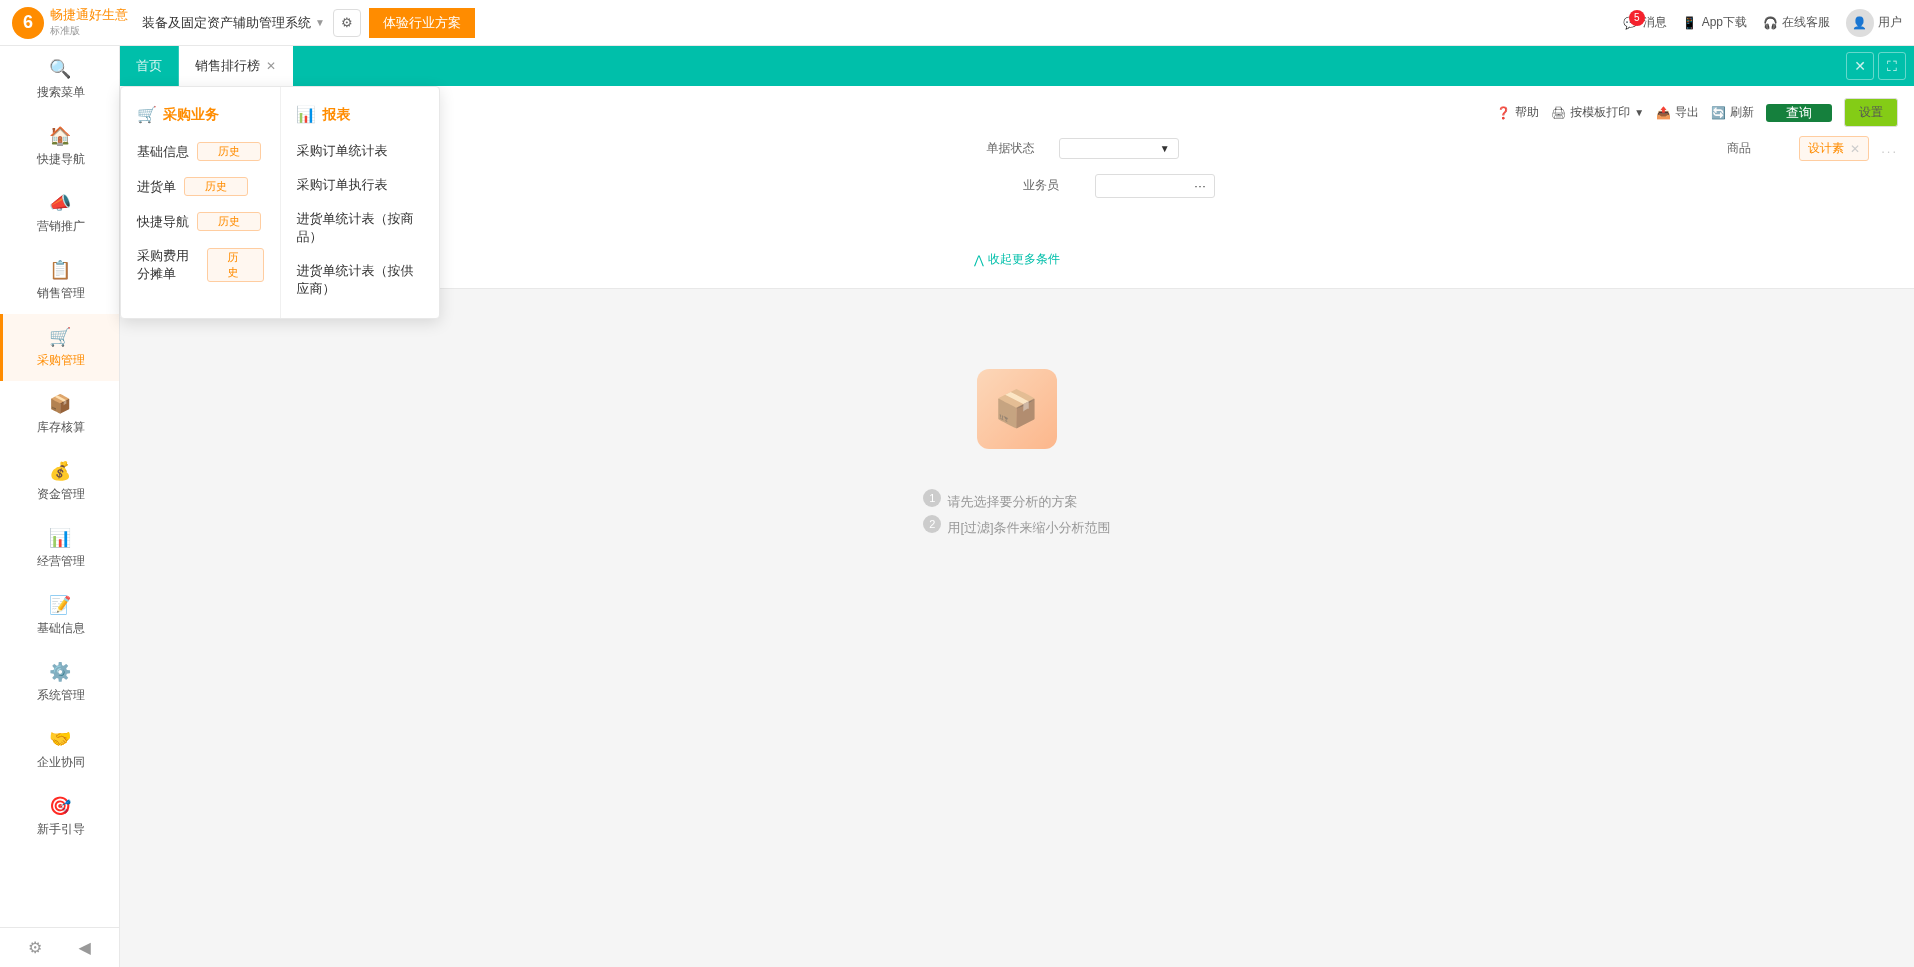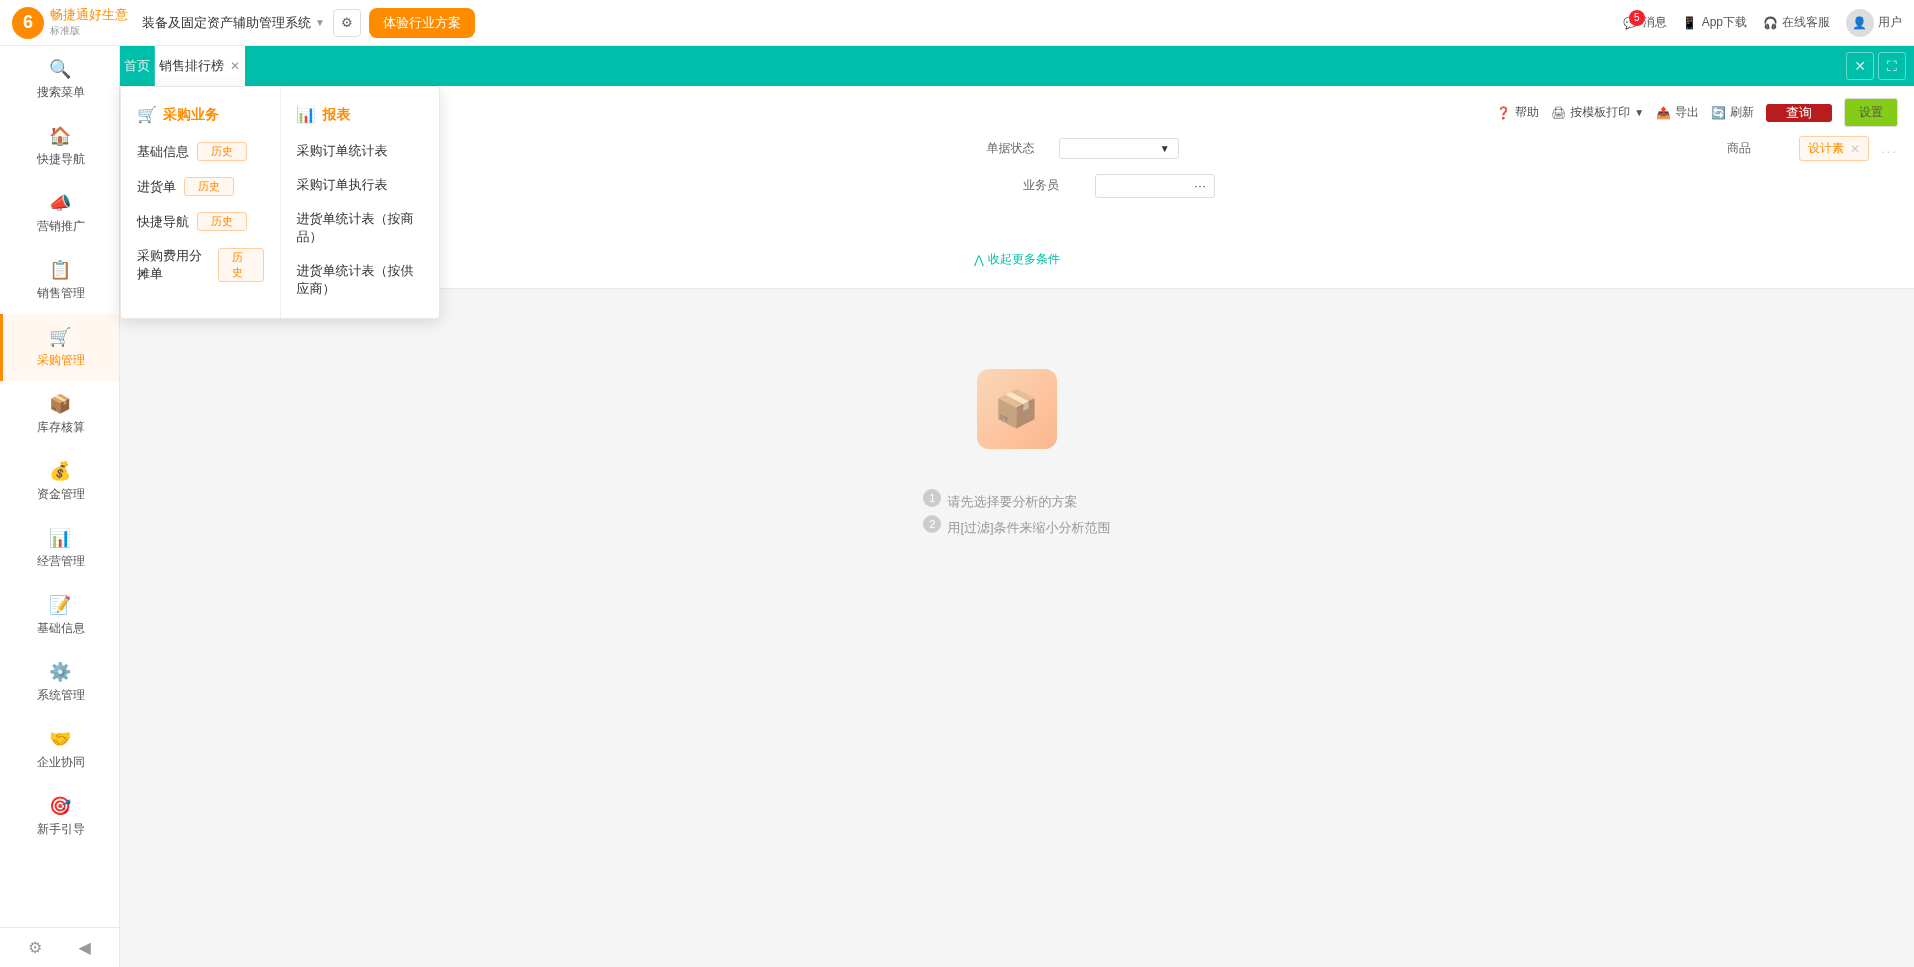--- a/index.html
+++ b/index.html
@@ -49,21 +49,21 @@
       width: 28px; height: 28px;
       border: 1px solid #ddd;
       border-radius: 4px;
       display: flex; align-items: center; justify-content: center;
       cursor: pointer; color: #666;
     }
     .industry-btn {
       background: #ff8c00;
       color: white;
       border: none;
-      border-radius: 8px;
+      border-radius: 0;
       padding: 6px 14px;
       cursor: pointer;
       font-size: 13px;
     }
     .top-right {
       display: flex;
       align-items: center;
       gap: 16px;
       margin-left: auto;
     }
@@ -133,21 +133,21 @@
       position: fixed;
       top: 46px; left: 120px; right: 0;
       height: 40px;
       background: #00bfaa;
       display: flex;
       align-items: center;
       z-index: 80;
     }
     .tab-item {
       height: 56px;
-      padding: 0 4px;
+      padding: 0 16px;
       display: flex;
       align-items: center;
       gap: 6px;
       cursor: pointer;
       font-size: 13px;
       color: rgba(255,255,255,0.85);
       border-right: 1px solid rgba(255,255,255,0.2);
     }
     .tab-item.active {
       background: #fff;
@@ -227,21 +227,21 @@
       font-size: 12px;
       color: #ff8c00;
     }
     .filter-tag-x { cursor: pointer; color: #ccc; margin-left: 2px; }
     .more-dots { color: #ccc; cursor: pointer; letter-spacing: 2px; }
     .toolbar-btn {
       display: flex; align-items: center; gap: 4px;
       font-size: 12px; color: #555; cursor: pointer;
     }
     .search-btn {
-      background: #b91c1c;
+      background: #15803d;
       color: white;
       border: none;
       border-radius: 3px;
       padding: 0 20px;
       cursor: pointer;
       font-size: 13px;
     }
     .setting-btn {
       border: 1px solid #ddd;
       border-radius: 3px;
@@ -323,21 +323,21 @@
       display: flex; align-items: center; gap: 8px;
       padding: 8px 16px;
       cursor: pointer;
       font-size: 13px;
       color: #333;
     }
     .history-badge {
       background: #fff7f0;
       border: 1px solid #ffcda0;
       border-radius: 3px;
-      padding: 1px 13px;
+      padding: 1px 20px;
       font-size: 11px;
       color: #ff8c00;
     }
     .dropdown-col-right .dropdown-header { color: #ff8c00; }
   </style>
 </head>
 <body>
 
 <div class="top-bar">
   <div class="logo-area">

